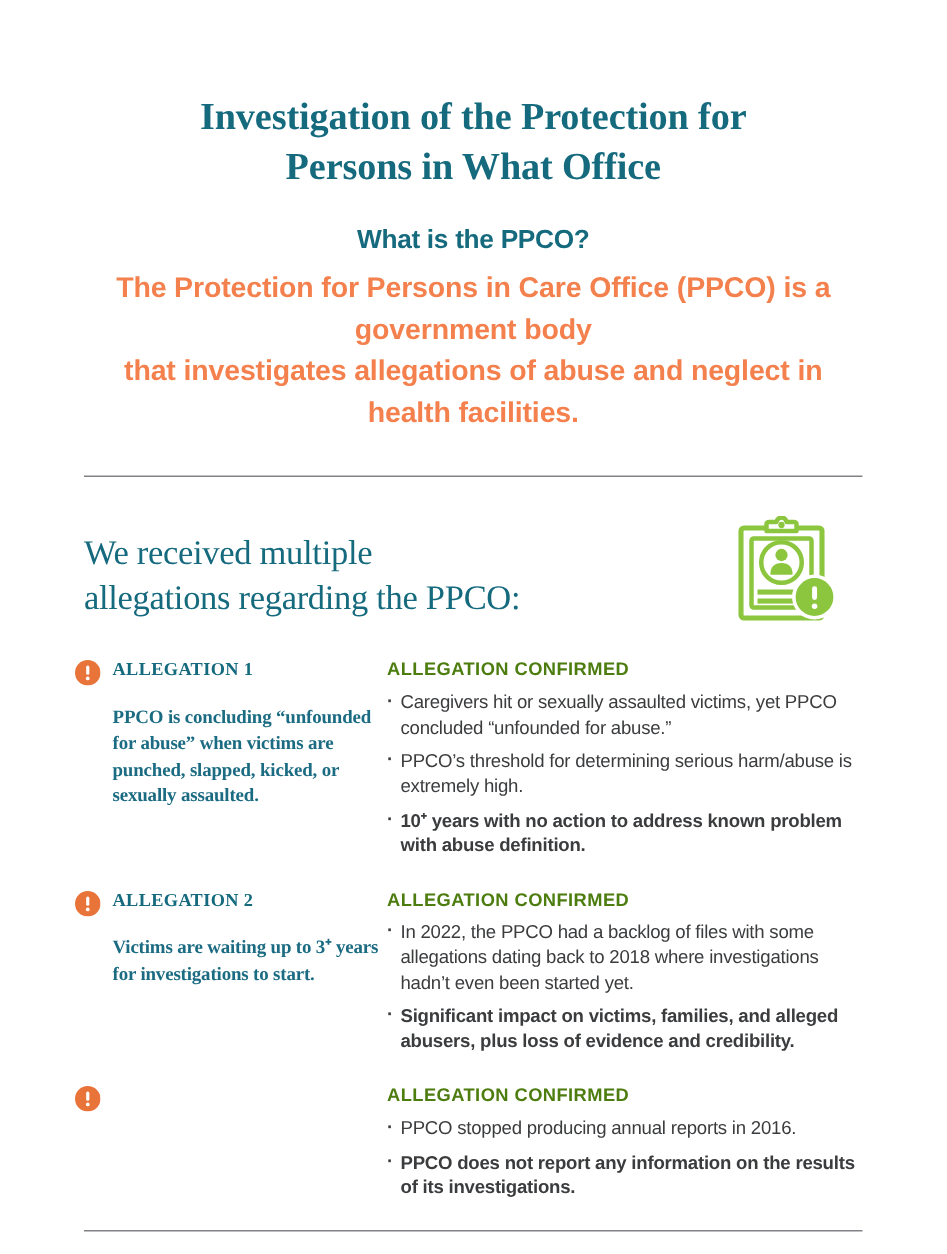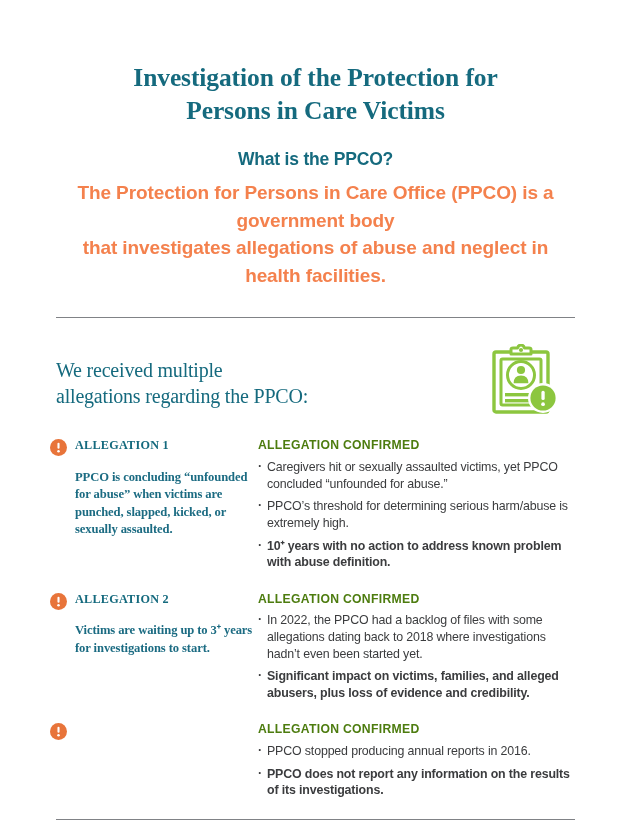--- a/index.html
+++ b/index.html
@@ -65,21 +65,21 @@
 
   
   .section-band {
     display: flex;
     align-items: center;
     justify-content: space-between;
     padding: 26px 64px 0 56px;
   }
   .section-title {
     font-family: "Liberation Serif", serif;
-    font-size: 20px;
+    font-size: 23px;
     line-height: 1.3;
     color: #156a7e;
     letter-spacing: -0.2px;
     max-width: 380px;
   }
   .clipboard-icon { flex: 0 0 auto; margin-right: 6px; }
 
   
   .allegations {
     padding: 16px 56px 0 50px;
@@ -177,21 +177,21 @@
   }
 </style>
 </head>
 <body>
 
 <div class="page">
 
   <div class="header">
     <div class="main-title">
       <div>Investigation of the Protection for</div>
-      <div>Persons in Care Victims</div>
+      <div>Persons in What Office</div>
     </div>
     <div class="sub-head">What is the PPCO?</div>
     <div class="intro">
       <div>The Protection for Persons in Care Office (PPCO) is a government body</div>
       <div>that investigates allegations of abuse and neglect in health facilities.</div>
     </div>
   </div>
 
   <div class="divider divider-top"></div>
 

